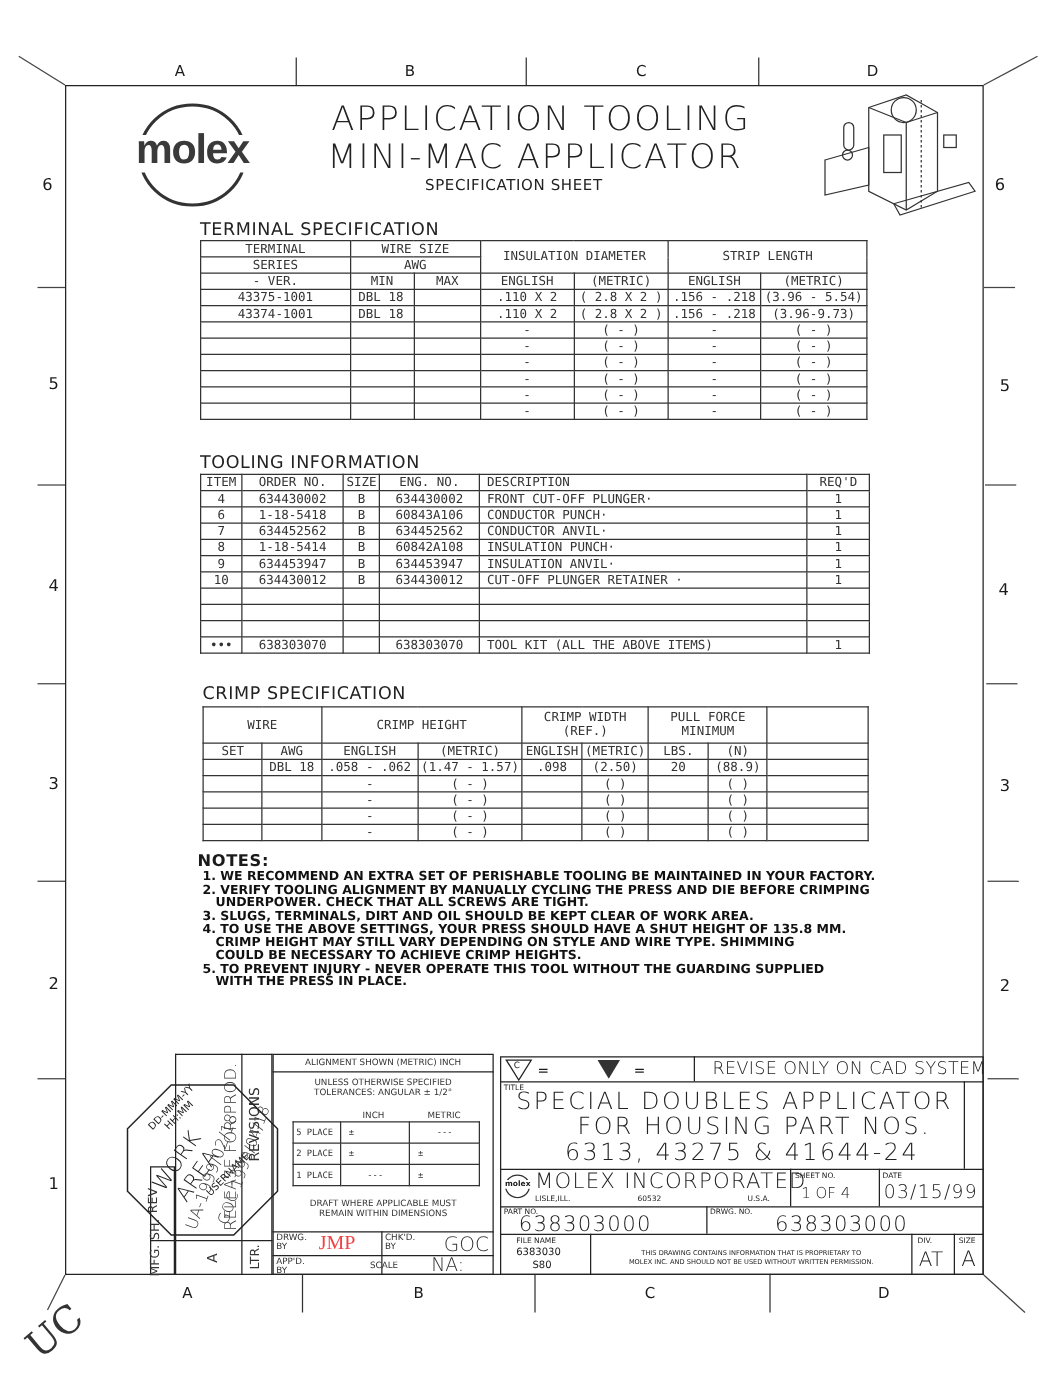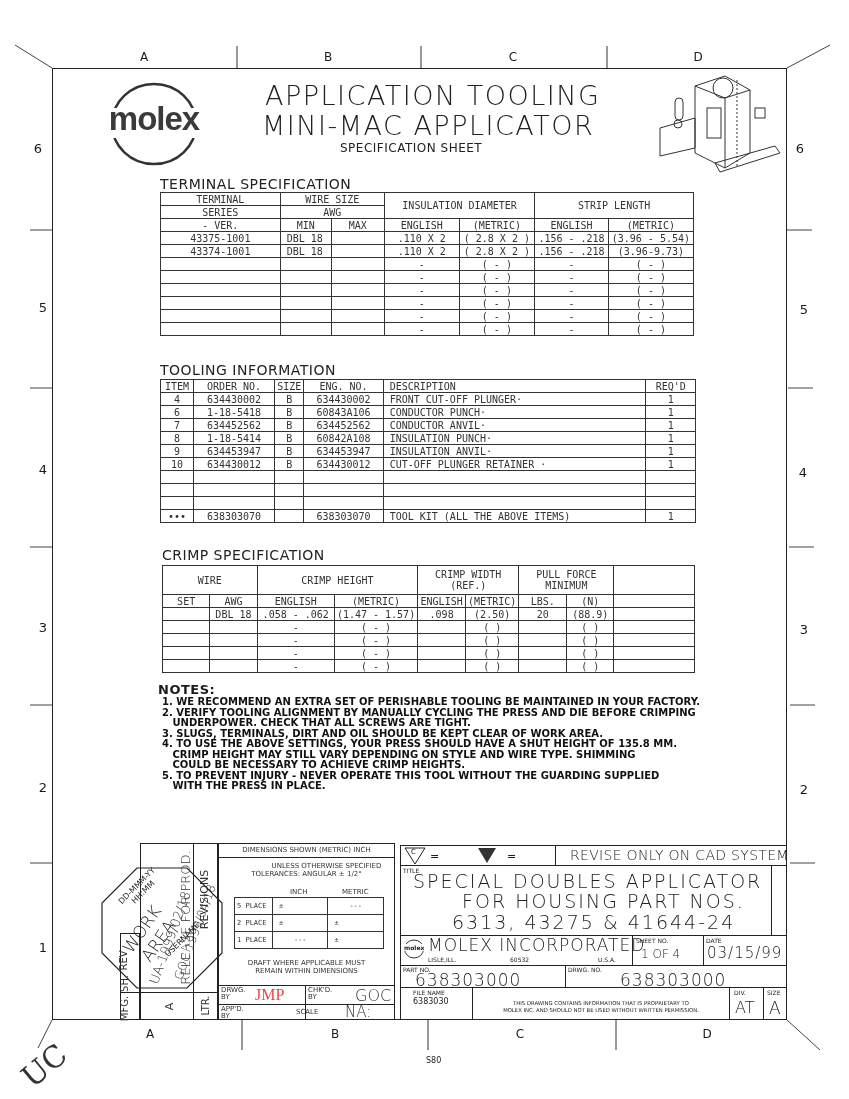--- a/index.html
+++ b/index.html
@@ -425,23 +425,23 @@
 <div class="abs" style="left:100px;top:880px;font-size:8px;transform:rotate(-45deg);color:#222;line-height:9px;text-align:center;width:80px;">
   <span>DD-MMM-YY</span><br>
   <span>HH:MM</span>
 </div>
 <div class="abs" style="left:100px;top:915px;font-size:17px;transform:rotate(-55deg);color:#222;font-weight:300;width:100px;text-align:center;">WORK AREA</div>
 <div class="abs" style="left:120px;top:930px;font-size:13px;transform:rotate(-70deg);color:#333;font-weight:300;width:100px;text-align:center;">UA-1999/02/18</div>
 <div class="abs" style="left:140px;top:925px;font-size:12px;transform:rotate(-70deg);color:#333;font-weight:300;width:110px;text-align:center;">GOC 1999/04/18</div>
 <div class="abs" style="left:160px;top:935px;font-size:8px;transform:rotate(-45deg);color:#222;">USERNAME</div>
 
 <div class="tb" style="left:218px;top:843px;width:177px;height:177px;"></div>
-<div class="abs" style="left:218px;top:846px;width:177px;text-align:center;font-size:7px;color:#333;">DIMENSIONS SHOWN (METRIC) INCH</div>
+<div class="abs" style="left:218px;top:846px;width:177px;text-align:center;font-size:7px;color:#333;">ALIGNMENT SHOWN (METRIC) INCH</div>
 <div class="abs" style="left:218px;top:857px;width:177px;height:1px;background:#222;"></div>
-<div class="abs" style="left:218px;top:862px;width:177px;text-align:center;font-size:7px;color:#333;margin-left:20px;">UNLESS OTHERWISE SPECIFIED</div>
+<div class="abs" style="left:218px;top:862px;width:177px;text-align:center;font-size:7px;color:#333;">UNLESS OTHERWISE SPECIFIED</div>
 <div class="abs" style="left:218px;top:870px;width:177px;text-align:center;font-size:7px;color:#333;">TOLERANCES: ANGULAR ± 1/2°</div>
 <div class="abs" style="left:290px;top:888px;font-size:7px;color:#333;">INCH</div>
 <div class="abs" style="left:342px;top:888px;font-size:7px;color:#333;">METRIC</div>
 <table class="grid" style="left:234px;top:897px;width:150px;font-size:7px;">
   <colgroup>
       <col style="width:38px">
       <col style="width:56px">
       <col style="width:56px">
     </colgroup>
   <tbody>
@@ -517,21 +517,21 @@
 <div class="abs" style="left:415px;top:970px;font-size:17px;font-weight:300;letter-spacing:1px;">638303000</div>
 <div class="abs" style="left:568px;top:966px;font-size:6px;">DRWG. NO.</div>
 <div class="abs" style="left:620px;top:970px;font-size:17px;font-weight:300;letter-spacing:1px;">638303000</div>
 
 <div class="abs" style="left:400px;top:987px;width:387px;height:1px;background:#222;"></div>
 <div class="abs" style="left:472px;top:987px;width:1px;height:33px;background:#222;"></div>
 <div class="abs" style="left:729px;top:987px;width:1px;height:33px;background:#222;"></div>
 <div class="abs" style="left:763px;top:987px;width:1px;height:33px;background:#222;"></div>
 <div class="abs" style="left:413px;top:989px;font-size:6px;">FILE NAME</div>
 <div class="abs" style="left:413px;top:997px;font-size:8px;">6383030</div>
-<div class="abs" style="left:426px;top:1056px;font-size:8px;">S80</div>
+<div class="abs" style="left:426px;top:1007px;font-size:8px;">S80</div>
 <div class="abs" style="left:474px;top:1000px;width:254px;text-align:center;font-size:5.3px;">THIS DRAWING CONTAINS INFORMATION THAT IS PROPRIETARY TO</div>
 <div class="abs" style="left:474px;top:1007px;width:254px;text-align:center;font-size:5.3px;">MOLEX INC. AND SHOULD NOT BE USED WITHOUT WRITTEN PERMISSION.</div>
 <div class="abs" style="left:734px;top:989px;font-size:6px;">DIV.</div>
 <div class="abs" style="left:735px;top:998px;font-size:16px;font-weight:300;">AT</div>
 <div class="abs" style="left:767px;top:989px;font-size:6px;">SIZE</div>
 <div class="abs" style="left:769px;top:998px;font-size:17px;font-weight:300;">A</div>
 
 <div class="abs" style="left:20px;top:1048px;font-size:30px;font-family:'DejaVu Serif',serif;font-weight:300;transform:rotate(-40deg);color:#333;">UC</div>
 
 </body></html>

